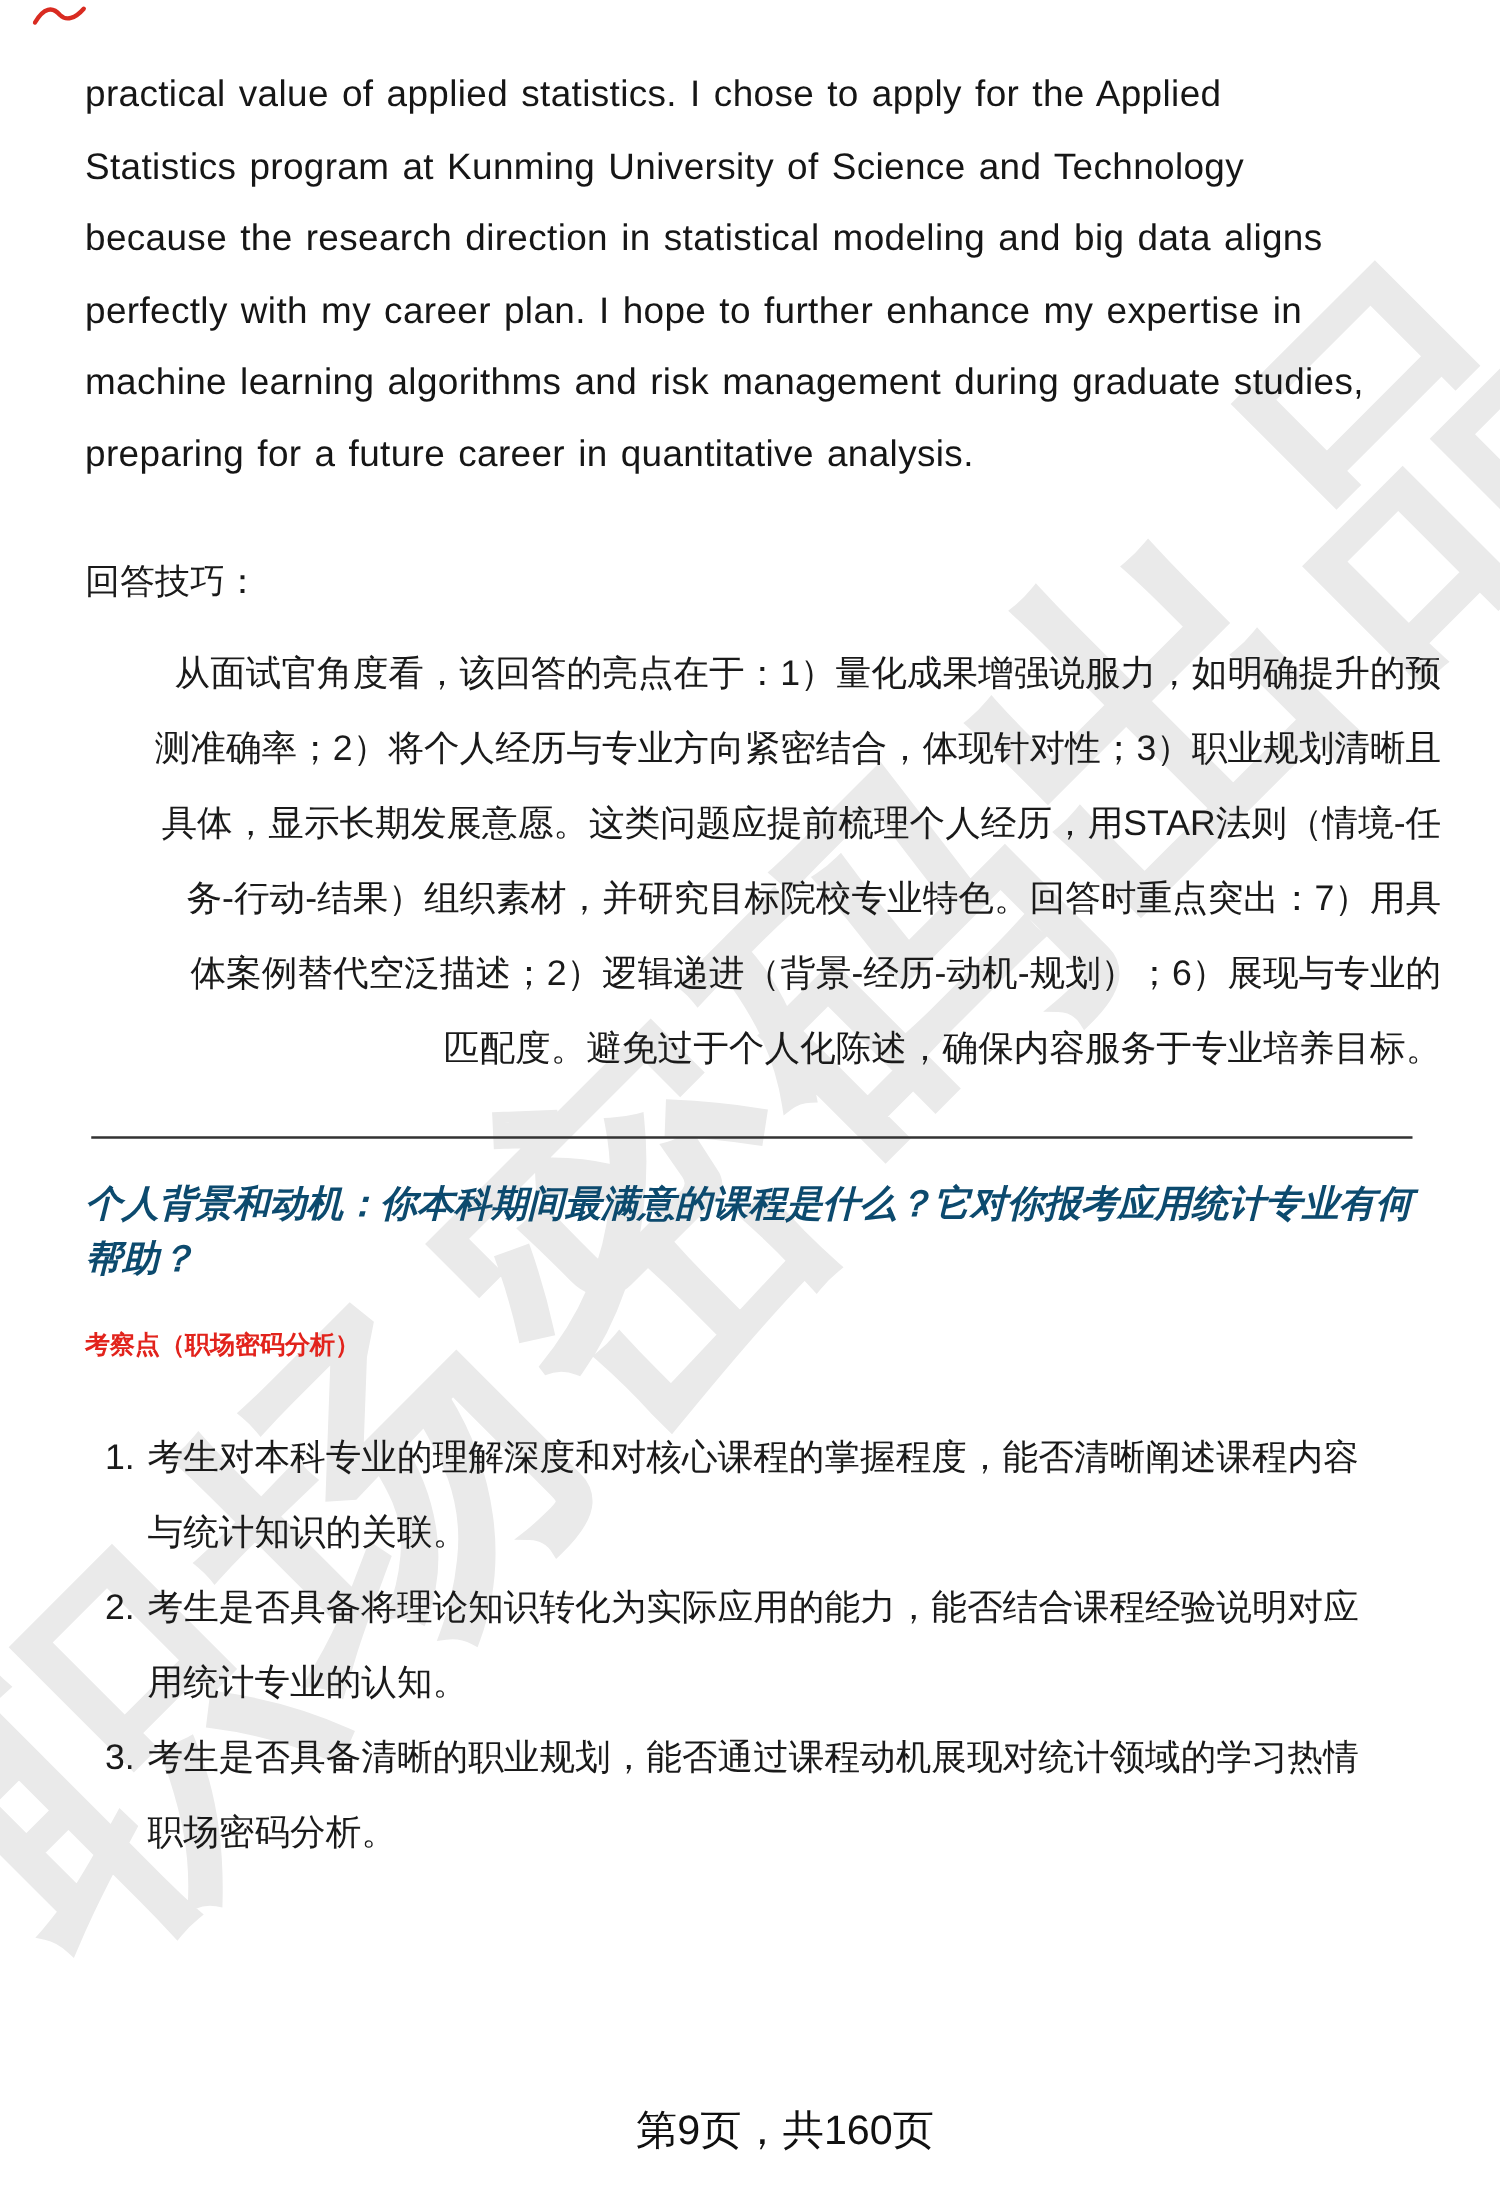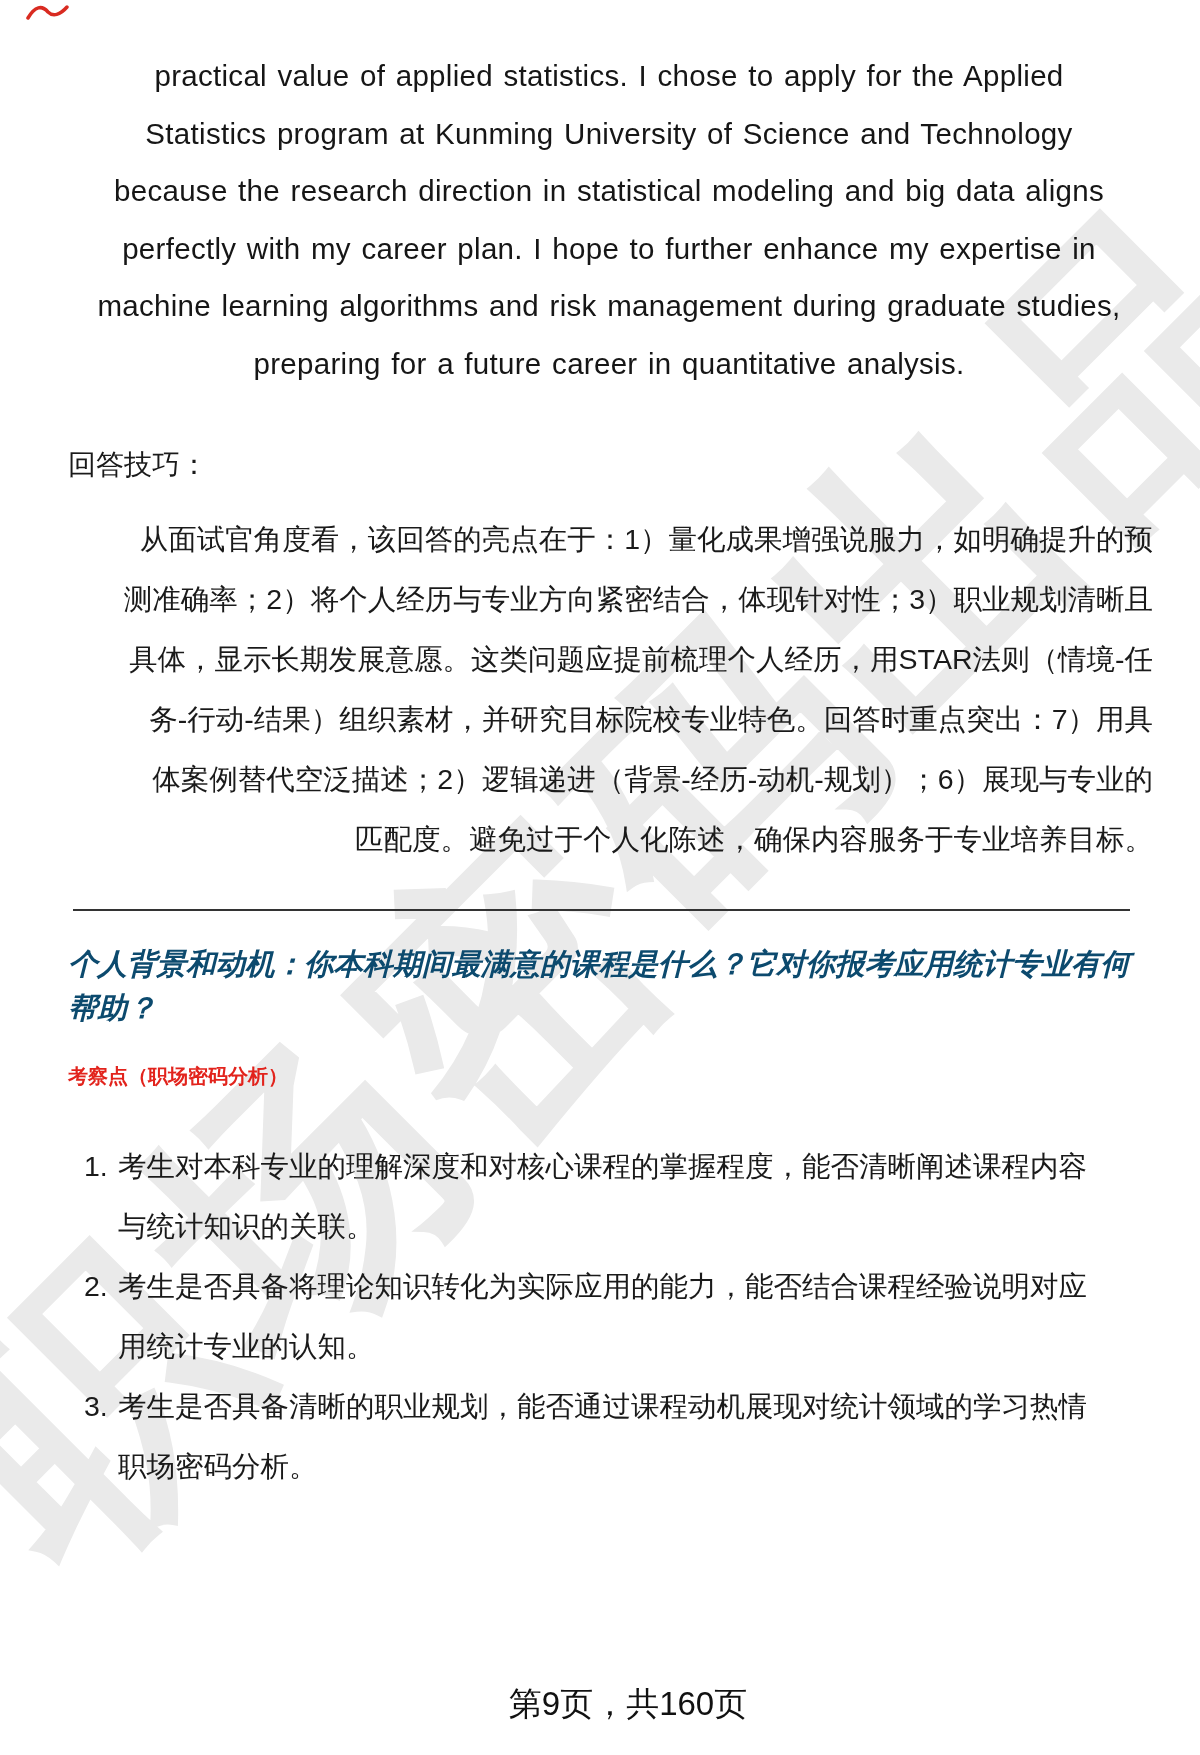--- a/index.html
+++ b/index.html
@@ -23,21 +23,20 @@
     z-index:0;
     user-select:none;
   }
   .layer{position:absolute;left:0;top:0;width:1200px;height:1755px;z-index:1;}
   .corner-mark{position:absolute;left:26px;top:3px;width:44px;height:20px;}
   .en-block{
     position:absolute;left:68px;top:47px;width:1082px;
     font-size:29.5px;line-height:57.5px;
     letter-spacing:0.3px;word-spacing:2px;
     color:#161616;
-    text-align:center;
   }
   .en-line{height:57.5px;white-space:nowrap;}
   .tips-title{
     position:absolute;left:68px;top:437px;
     font-size:28px;line-height:55px;height:55px;
   }
   .cn-para{
     position:absolute;left:68px;width:1085px;
     font-size:28.5px;line-height:60px;
   }

